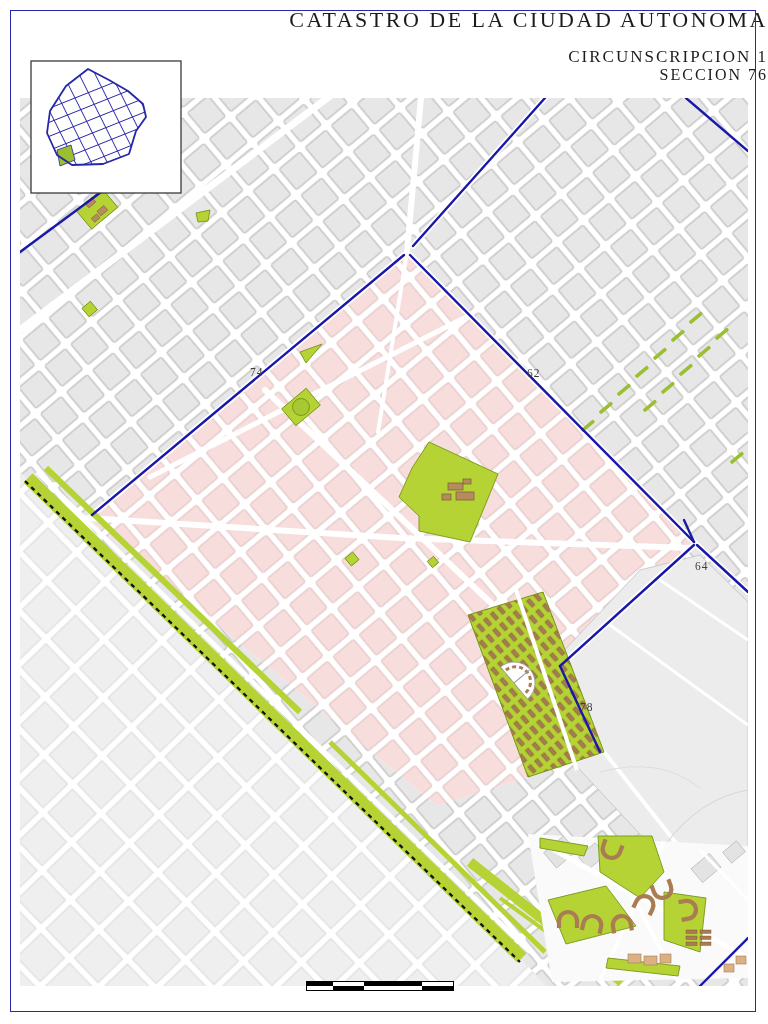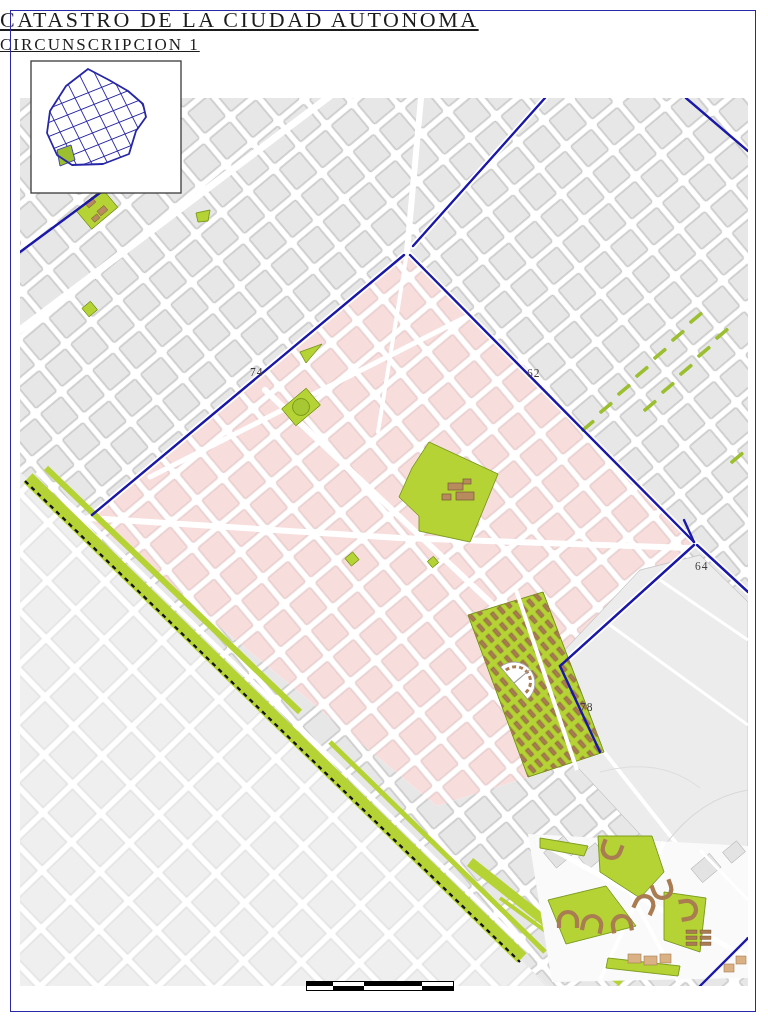--- a/index.html
+++ b/index.html
@@ -5,26 +5,26 @@
   html,body{margin:0;padding:0;}
   body{
     width:768px;height:1024px;position:relative;background:#ffffff;
     font-family:"Liberation Serif", serif;overflow:hidden;
   }
   .page-border{
     position:absolute;left:10px;top:10px;width:746px;height:1002px;
     border:1.6px solid #2a28a8;box-sizing:border-box;pointer-events:none;z-index:40;
   }
   .titles{
-    position:absolute;left:0;top:8px;width:768px;text-align:left;z-index:30;
-    color:#1c1c1c;line-height:1.12;text-decoration:underline;
+    position:absolute;left:0;top:8px;width:768px;text-align:right;z-index:30;
+    color:#1c1c1c;line-height:1.12;
   }
   .t1{font-size:22px;letter-spacing:2.5px;}
   .t2{font-size:22px;letter-spacing:2.5px;}
-  .t3{font-size:17px;letter-spacing:2px;margin-top:2px;}
+  .t3{font-size:17px;letter-spacing:2px;margin-top:14px;}
   .t4{font-size:16px;letter-spacing:2px;}
   .map-svg{position:absolute;left:0;top:0;z-index:10;}
   .inset-svg{position:absolute;left:0;top:0;z-index:35;}
   .scalebar{
     position:absolute;left:306px;top:981px;width:148px;height:10px;z-index:36;
     border:1.4px solid #000;box-sizing:border-box;display:flex;flex-wrap:wrap;
   }
   .scalebar .cell{height:50%;box-sizing:border-box;}
   .sb-k{background:#000;}
   .sb-w{background:#fff;}
@@ -258,20 +258,21 @@
       <line x1="26" y1="64" x2="96" y2="204"></line>
     </g>
   </g>
   <polygon points="57,150 71,145 75,160 60,166" fill="#9bbf2e" stroke="#2626a8" stroke-width="0.8"></polygon>
   <path d="M88,69 L109,80 L128,91 L143,104 L146,117 L136,131 L129,154 L103,164 L72,165 L57,155 L47,133 L50,111 L66,86 Z" fill="none" stroke="#2626a8" stroke-width="1.8" stroke-linejoin="round"></path>
 </svg>
 
 <div class="titles">
   <div class="t1">CATASTRO DE LA CIUDAD AUTONOMA</div>
   <div class="t3">CIRCUNSCRIPCION 1</div>
+  <div class="t4">SECCION 76</div>
 </div>
 
 <div class="scalebar">
   <div class="cell sb-k" style="width:18%"></div>
   <div class="cell sb-w" style="width:21%"></div>
   <div class="cell sb-k" style="width:40%"></div>
   <div class="cell sb-w" style="width:21%"></div>
   <div class="cell sb-w" style="width:18%"></div>
   <div class="cell sb-k" style="width:21%"></div>
   <div class="cell sb-w" style="width:40%"></div>

